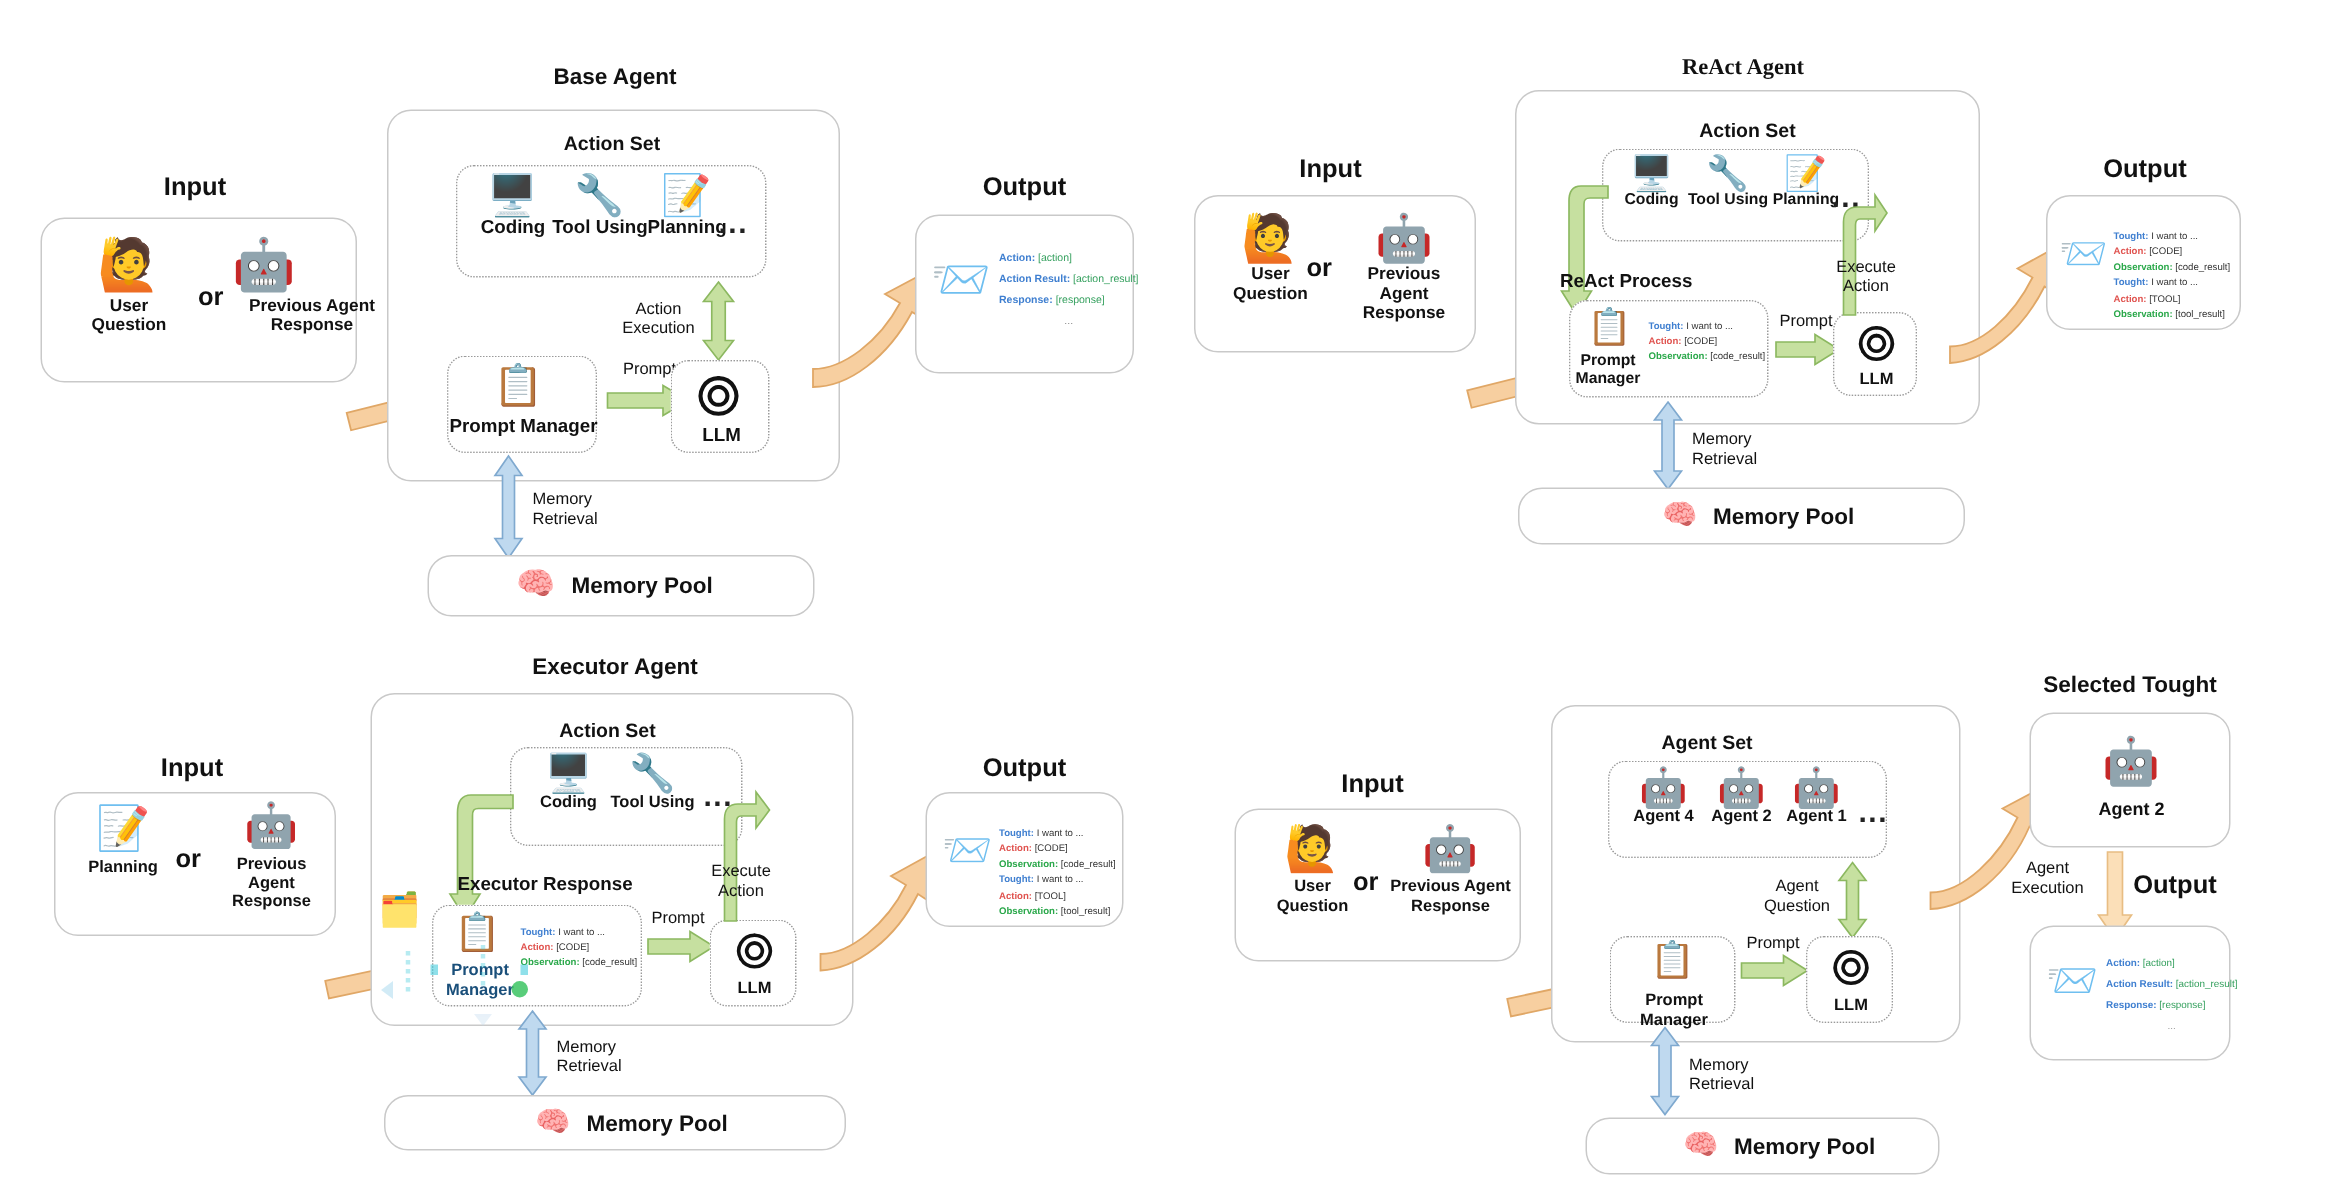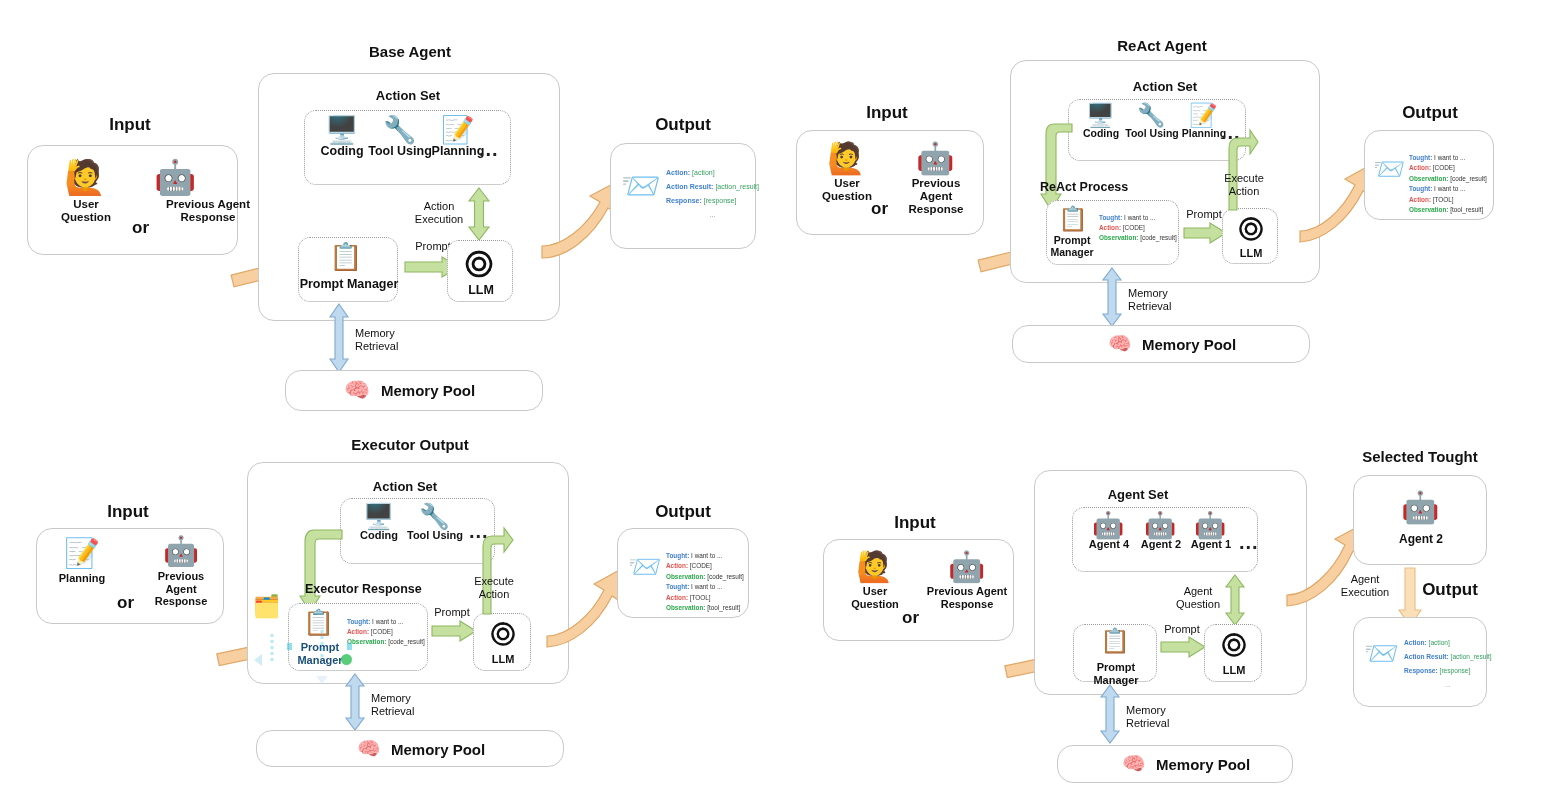--- a/index.html
+++ b/index.html
@@ -7,21 +7,21 @@
        font-family:"Liberation Sans","DejaVu Sans",sans-serif;color:#111;}
   .abs{position:absolute;}
   .panel-title{font-weight:bold;font-size:15px;text-align:center;color:#111;}
   .sec-title{font-weight:bold;font-size:13px;text-align:center;color:#111;}
   .io-title{font-weight:bold;font-size:17px;text-align:center;color:#111;}
   .rbox{border:1px solid #c9c9c9;border-radius:16px;background:#fff;box-sizing:border-box;}
   .dbox{border:1.4px dotted #9a9a9a;border-radius:12px;background:#fff;box-sizing:border-box;}
   .lbl{font-size:11px;text-align:center;line-height:1.15;color:#111;}
   .lbl-b{font-size:11.5px;font-weight:bold;text-align:center;line-height:1.15;color:#111;}
   .lbl-b13{font-size:12.5px;font-weight:bold;text-align:center;line-height:1.15;color:#111;}
-  .or{font-size:17px;font-weight:bold;margin-top:30px;}
+  .or{font-size:17px;font-weight:bold;}
   .dots{font-size:20px;font-weight:bold;letter-spacing:1px;color:#222;line-height:1;}
   .mpool{font-size:15px;font-weight:bold;text-align:center;}
   .emoji{line-height:1;text-align:center;}
   
   .tb{font-size:6.4px;line-height:1.55;white-space:nowrap;font-family:"Liberation Sans",sans-serif;}
   .t-th{color:#3f7fd0;font-weight:bold;}
   .t-ac{color:#e0534f;font-weight:bold;}
   .t-ob{color:#2aa84a;font-weight:bold;}
   .t-val{color:#333;}
   .ob{font-size:7px;line-height:2.0;white-space:nowrap;}
@@ -133,21 +133,21 @@
 <div class="abs rbox" style="left:610px;top:143px;width:146px;height:106px;">
   <div class="abs emoji" style="left:10px;top:26px;font-size:32px;">📨</div>
   <div class="abs" style="left:55px;top:22px;">
     <div class="ob"><span class="o-k">Action:</span> <span class="o-v">[action]</span></div>
     <div class="ob"><span class="o-k">Action Result:</span> <span class="o-v">[action_result]</span></div>
     <div class="ob"><span class="o-k">Response:</span> <span class="o-v">[response]</span></div>
     <div class="ob" style="text-align:center;color:#888;">...</div>
   </div>
 </div>
 
-<div class="abs panel-title" style="left:1062px;top:37px;width:200px;">ReAct Agent</div>
+<div class="abs panel-title" style="left:1062px;top:37px;width:200px;font-family:Liberation Serif, serif;">ReAct Agent</div>
 
 <div class="abs io-title" style="left:812px;top:103px;width:150px;">Input</div>
 <div class="abs rbox" style="left:796px;top:130px;width:188px;height:105px;">
   <div class="abs" style="left:12px;top:12px;width:76px;">
     <div class="emoji" style="font-size:31px;">🙋</div>
     <div class="lbl-b" style="margin-top:3px;">User</div>
     <div class="lbl-b">Question</div>
   </div>
   <div class="abs or" style="left:74px;top:38px;">or</div>
   <div class="abs" style="left:98px;top:12px;width:82px;">
@@ -249,21 +249,21 @@
   <div class="abs" style="left:44px;top:22px;">
     <div class="tb" style="line-height:1.62;"><span class="t-th">Tought:</span> <span class="t-val">I want to ...</span></div>
     <div class="tb" style="line-height:1.62;"><span class="t-ac">Action:</span> <span class="t-val">[CODE]</span></div>
     <div class="tb" style="line-height:1.62;"><span class="t-ob">Observation:</span> <span class="t-val">[code_result]</span></div>
     <div class="tb" style="line-height:1.62;"><span class="t-th">Tought:</span> <span class="t-val">I want to ...</span></div>
     <div class="tb" style="line-height:1.62;"><span class="t-ac">Action:</span> <span class="t-val">[TOOL]</span></div>
     <div class="tb" style="line-height:1.62;"><span class="t-ob">Observation:</span> <span class="t-val">[tool_result]</span></div>
   </div>
 </div>
 
-<div class="abs panel-title" style="left:310px;top:436px;width:200px;">Executor Output</div>
+<div class="abs panel-title" style="left:310px;top:436px;width:200px;">Executor Agent</div>
 
 <div class="abs io-title" style="left:53px;top:502px;width:150px;">Input</div>
 <div class="abs rbox" style="left:36px;top:528px;width:188px;height:96px;">
   <div class="abs" style="left:14px;top:10px;width:62px;">
     <div class="emoji" style="font-size:29px;">📝</div>
     <div class="lbl-b" style="margin-top:4px;font-size:11px;">Planning</div>
   </div>
   <div class="abs or" style="left:80px;top:34px;">or</div>
   <div class="abs" style="left:104px;top:8px;width:80px;">
     <div class="emoji" style="font-size:29px;">🤖</div>

